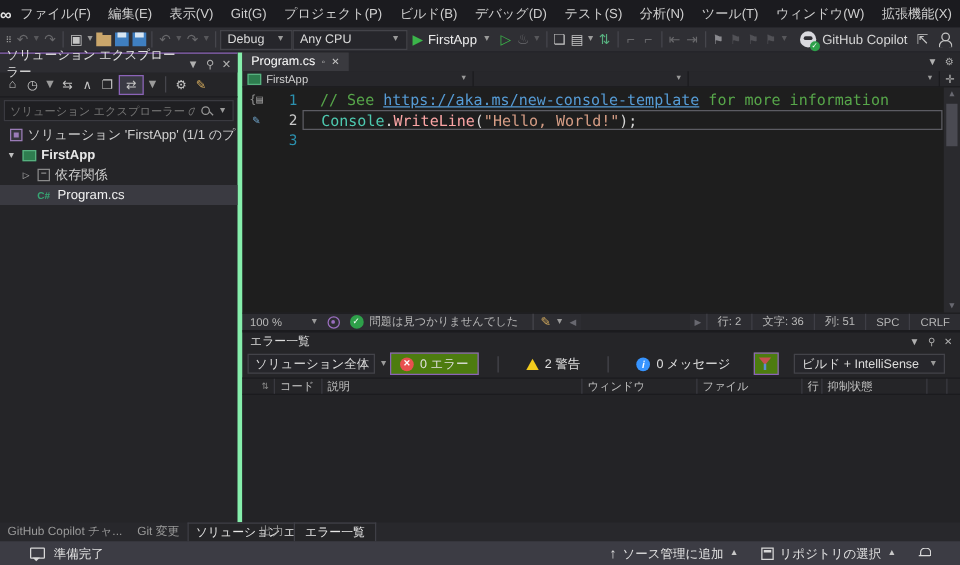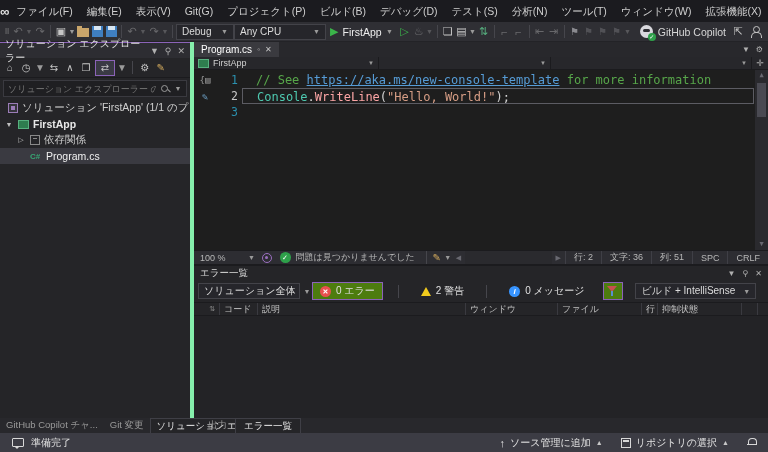--- a/index.html
+++ b/index.html
@@ -129,21 +129,21 @@
   .el-body { flex:1; background:#232326; }
 
   
   .bottomtabs { height:15px; background:#28282c; display:flex; align-items:stretch; flex:0 0 15px; font-size:9.5px; color:#9a9a9a; }
   .btab { display:flex; align-items:center; padding:0 8px; white-space:nowrap; }
   .btab.active { background:#252528; border:1px solid #3f3f46; border-bottom:none; color:#e8e8e8; }
   .btgroup-left { width:194px; flex:0 0 194px; display:flex; }
   .btgroup-left .btab { padding:0 6px; }
 
   
-  .statusbar { height:19px; background:#3c3c44; display:flex; align-items:center; padding:0 12px; flex:0 0 19px; font-size:10px; color:#e2e2e2; }
+  .statusbar { height:19px; background:#3c3c44; display:flex; align-items:center; padding:0 24px; flex:0 0 19px; font-size:10px; color:#e2e2e2; }
   .bubble { width:12px; height:9px; border:1px solid #d8d8d8; border-radius:1px; position:relative; margin-right:7px; }
   .bubble::after { content:""; position:absolute; left:1px; bottom:-3px; border-left:3px solid transparent; border-right:3px solid transparent; border-top:3px solid #d8d8d8; }
   .sb-right { margin-left:auto; display:flex; align-items:center; gap:18px; }
   .sb-item { display:flex; align-items:center; gap:5px; white-space:nowrap; }
   .uparr { font-size:11px; } .tri-up { font-size:7px; color:#c8c8c8; }
   .repo-ic { width:10px; height:10px; border:1px solid #d8d8d8; position:relative; }
   .repo-ic::before { content:""; position:absolute; left:1px; top:1px; right:1px; height:2px; background:#d8d8d8; }
   .bell { position:relative; width:9px; height:9px; }
   .bell::before { content:""; position:absolute; left:1px; top:0; width:7px; height:6px; border:1px solid #d8d8d8; border-radius:4px 4px 0 0; border-bottom:none; }
   .bell::after { content:""; position:absolute; left:0; top:6px; width:9px; height:1px; background:#d8d8d8; }

